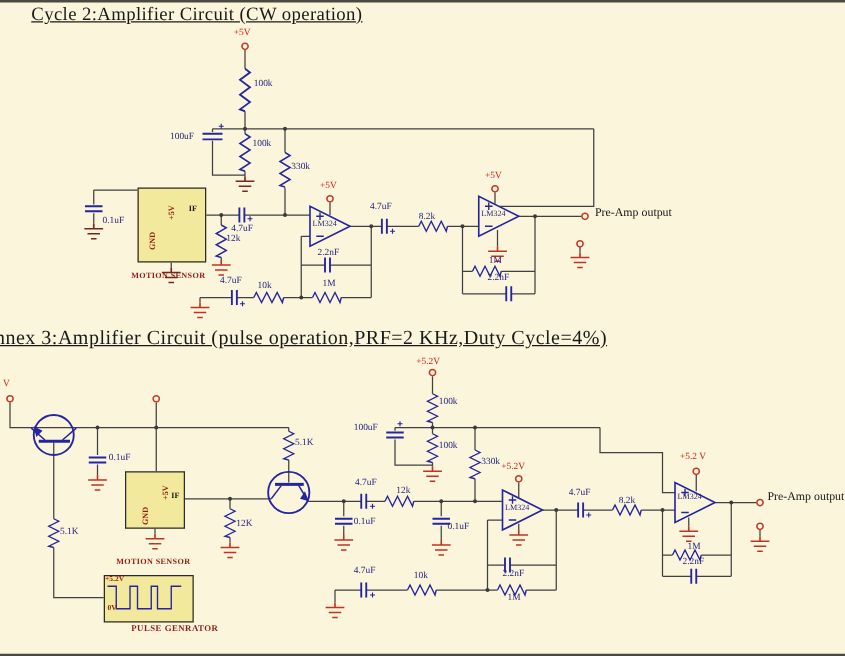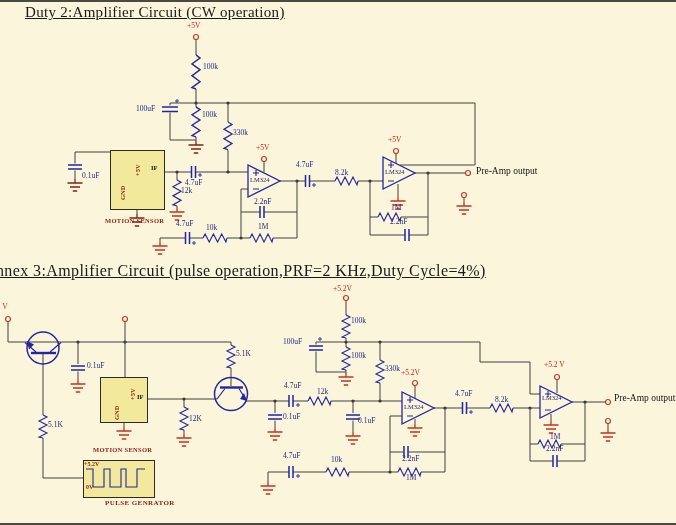--- a/index.html
+++ b/index.html
@@ -234,21 +234,21 @@
       <use href="#nd" x="530" y="408"></use>
         <use href="#nd" x="585" y="402"></use>
       <use href="#nd" x="445" y="408"></use>
         <use href="#nd" x="184" y="399"></use>
     </g>
 
     <polyline points="86,469 93,469 93,487 104,487 104,469 110,469 110,487 121,487 121,469 126,469 126,487 137,487 137,469 145,469" fill="none" stroke="#2525a0" stroke-width="1.1"></polyline>
   </g>
 </svg>
 
-<div class="title" id="t1">Duty 2:Amplifier Circuit (CW operation)</div>
+<div class="title" id="t1">Cycle 2:Amplifier Circuit (CW operation)</div>
 <div class="title" id="t2">Annex 3:Amplifier Circuit (pulse operation,PRF=2 KHz,Duty Cycle=4%)</div>
 
 <span class="L red" style="left:187px;top:22px">+5V</span>
 <span class="L" style="left:203px;top:63px">100k</span>
 <span class="L" style="left:136px;top:105px">100uF</span>
 <span class="L" style="left:202px;top:111px">100k</span>
 <span class="L" style="left:233px;top:129px">330k</span>
 <span class="L" style="left:82px;top:172px">0.1uF</span>
 <span class="L dk s65 rot" style="left:135px;top:176px">+5V</span>
 <span class="L dk s65 rot" style="left:120px;top:200px">GND</span>

